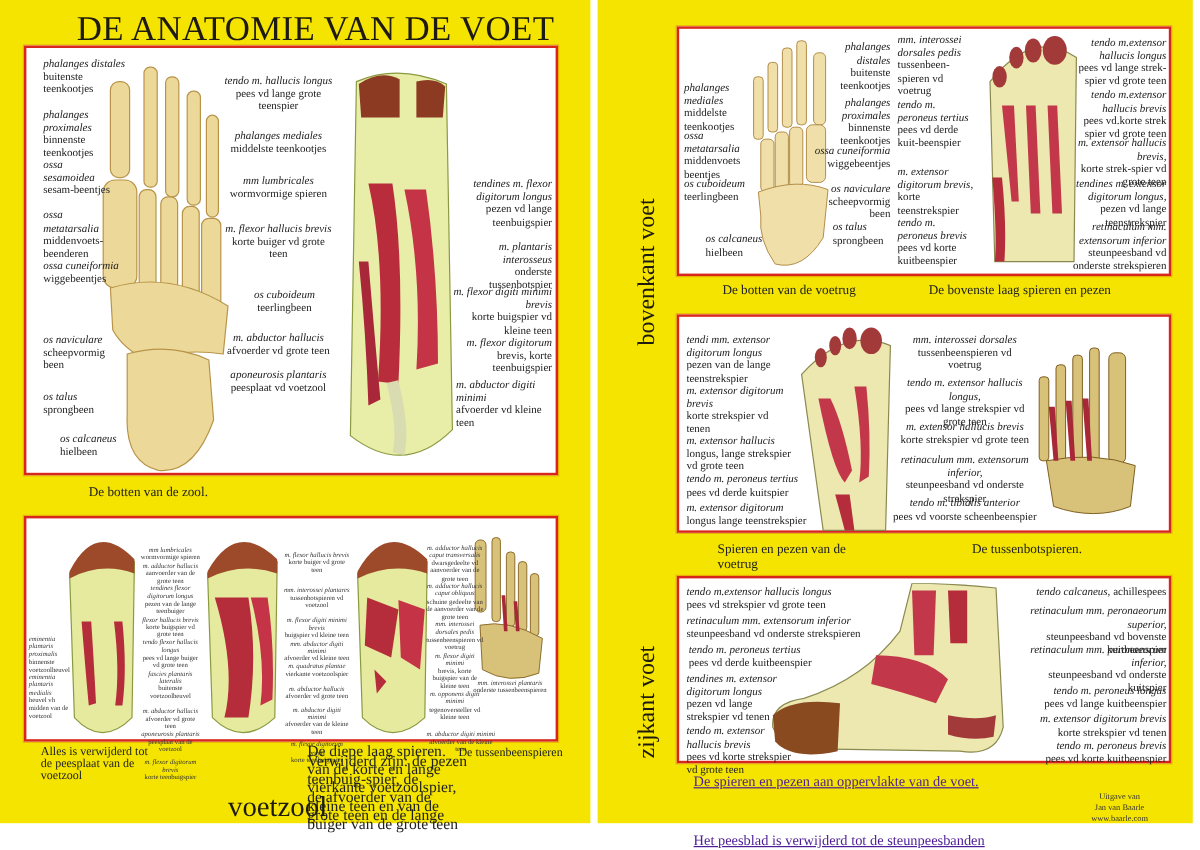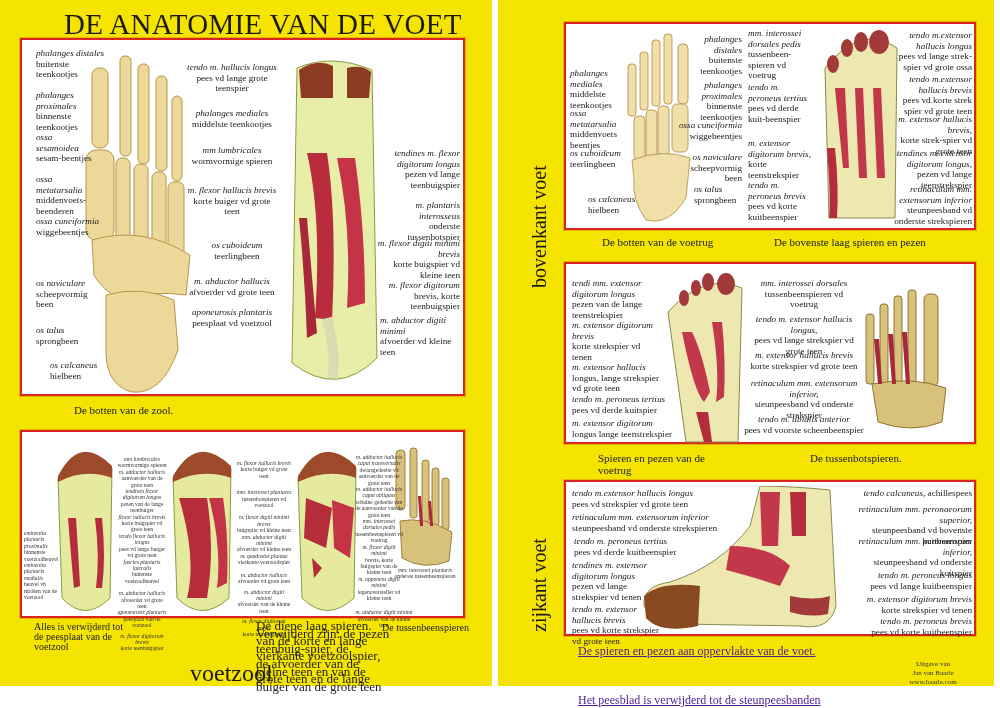--- a/index.html
+++ b/index.html
@@ -381,21 +381,21 @@
           <span class="n">korte teenstrekspier</span>
         </div>
       <div class="lbl" style="left:182px;top:156px;width:64px;">
           <i>tendo m. peroneus brevis</i>
           <span class="n">pees vd korte kuitbeenspier</span>
         </div>
     </div>
     <div>
       <div class="lbl r" style="left:322px;top:6px;width:84px;">
           <i>tendo m.extensor hallucis longus</i>
-          <span class="n">pees vd lange strek-spier vd grote ossa</span>
+          <span class="n">pees vd lange strek-spier vd grote teen</span>
         </div>
       <div class="lbl r" style="left:322px;top:50px;width:84px;">
           <i>tendo m.extensor hallucis brevis</i>
           <span class="n">pees vd.korte strek spier vd grote teen</span>
         </div>
       <div class="lbl r" style="left:322px;top:90px;width:84px;">
           <i>m. extensor hallucis brevis,</i>
           <span class="n">korte strek-spier vd grote teen</span>
         </div>
       <div class="lbl r" style="left:312px;top:124px;width:94px;">

